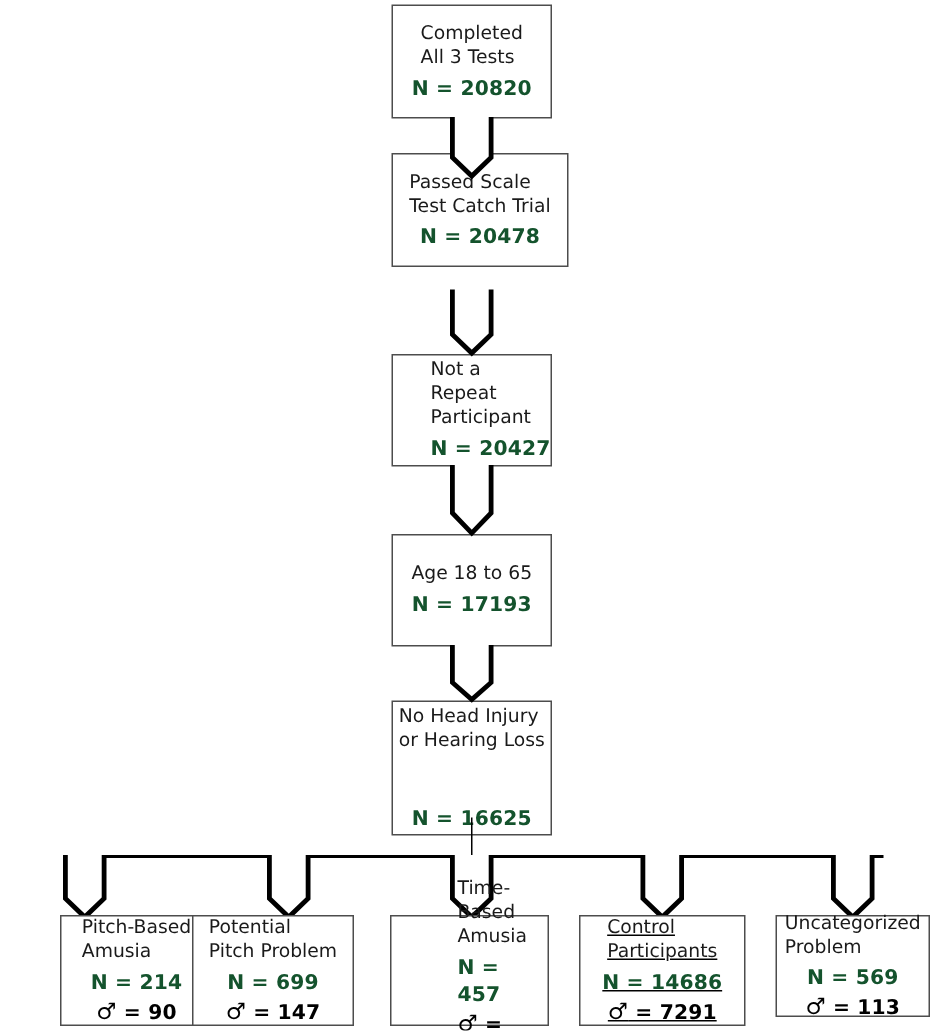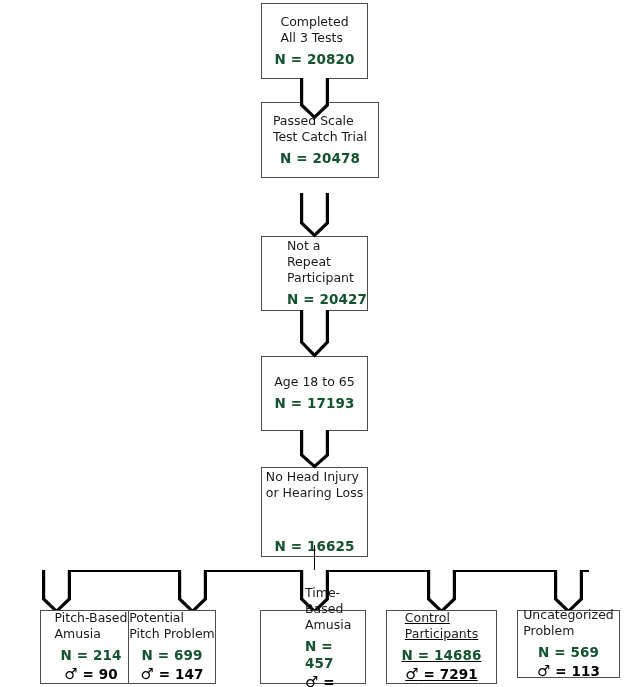--- a/index.html
+++ b/index.html
@@ -171,21 +171,21 @@
     </svg>
   </div>
 
   <div class="node" style="left:8px; top:610px; width:102px; height:74px;margin-left:32px;">
     <div class="title">Pitch-Based
 Amusia</div>
     <div class="stat">N = 214</div>
     <div class="stat2"><span class="msym">♂</span><span> = 90</span></div>
   </div>
 
-  <div class="node" style="left:128px; top:610px; width:88px; height:74px;">
+  <div class="node" style="left:128px; top:610px; width:108px; height:74px;">
     <div class="title">Potential
 Pitch Problem</div>
     <div class="stat">N = 699</div>
     <div class="stat2"><span class="msym">♂</span><span> = 147</span></div>
   </div>
 
   <div class="node" style="left:260px; top:610px; width:106px; height:74px;padding-left:44px;">
     <div class="title">Time-Based
 Amusia</div>
     <div class="stat">N = 457</div>

